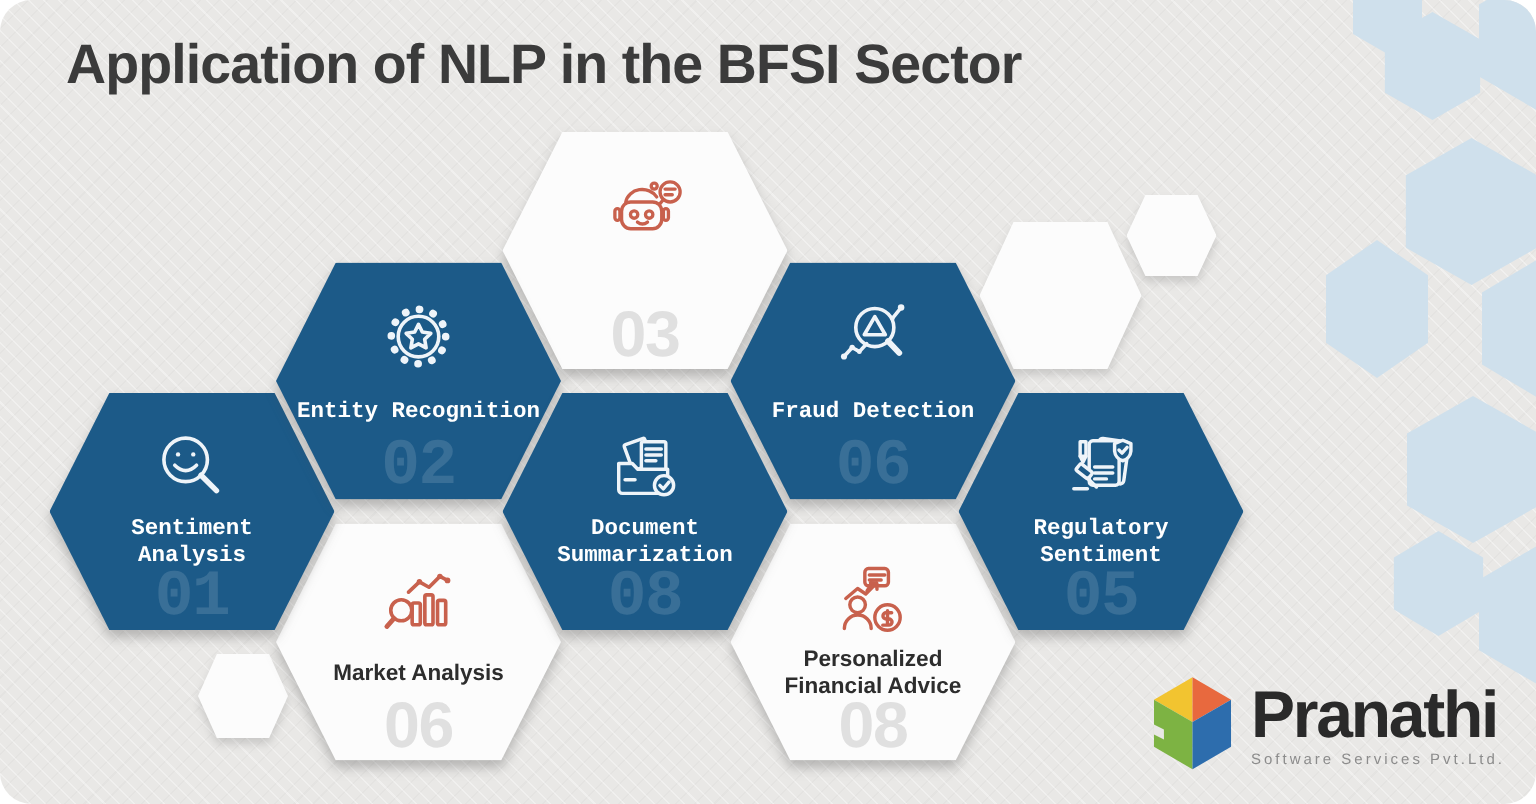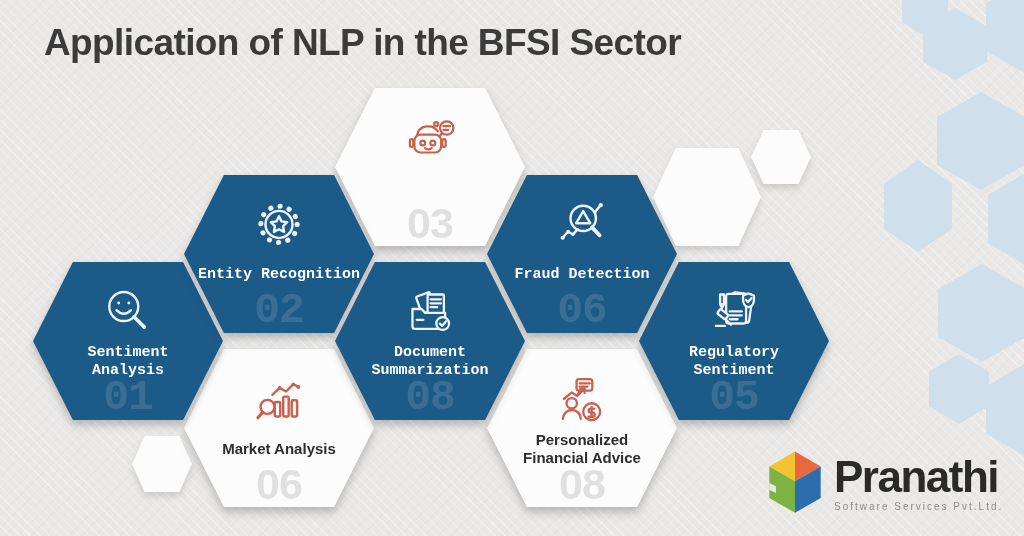--- a/index.html
+++ b/index.html
@@ -3,20 +3,21 @@
 <meta charset="utf-8">
 <style>
   html,body{margin:0;padding:0;}
   body{font-family:"Liberation Sans", sans-serif;}
   .stage{
     position:relative;width:1024px;height:536px;overflow:hidden;
     background-color:#e9e8e6;
     background-image:
       repeating-linear-gradient(45deg, rgba(255,255,255,.35) 0 1px, transparent 1px 7px),
       repeating-linear-gradient(-45deg, rgba(0,0,0,.018) 0 1px, transparent 1px 9px);
+    border-radius: 21px;
   }
   
   .title{
     position:absolute;left:44px;top:22px;width:720px;
     font-size:37px;font-weight:700;color:#3b3b3b;letter-spacing:-.6px;
   }
   
   .pat{
     position:absolute;background:#cfe0ec;
     clip-path:polygon(50% 0,100% 25.5%,100% 74.5%,50% 100%,0 74.5%,0 25.5%);

